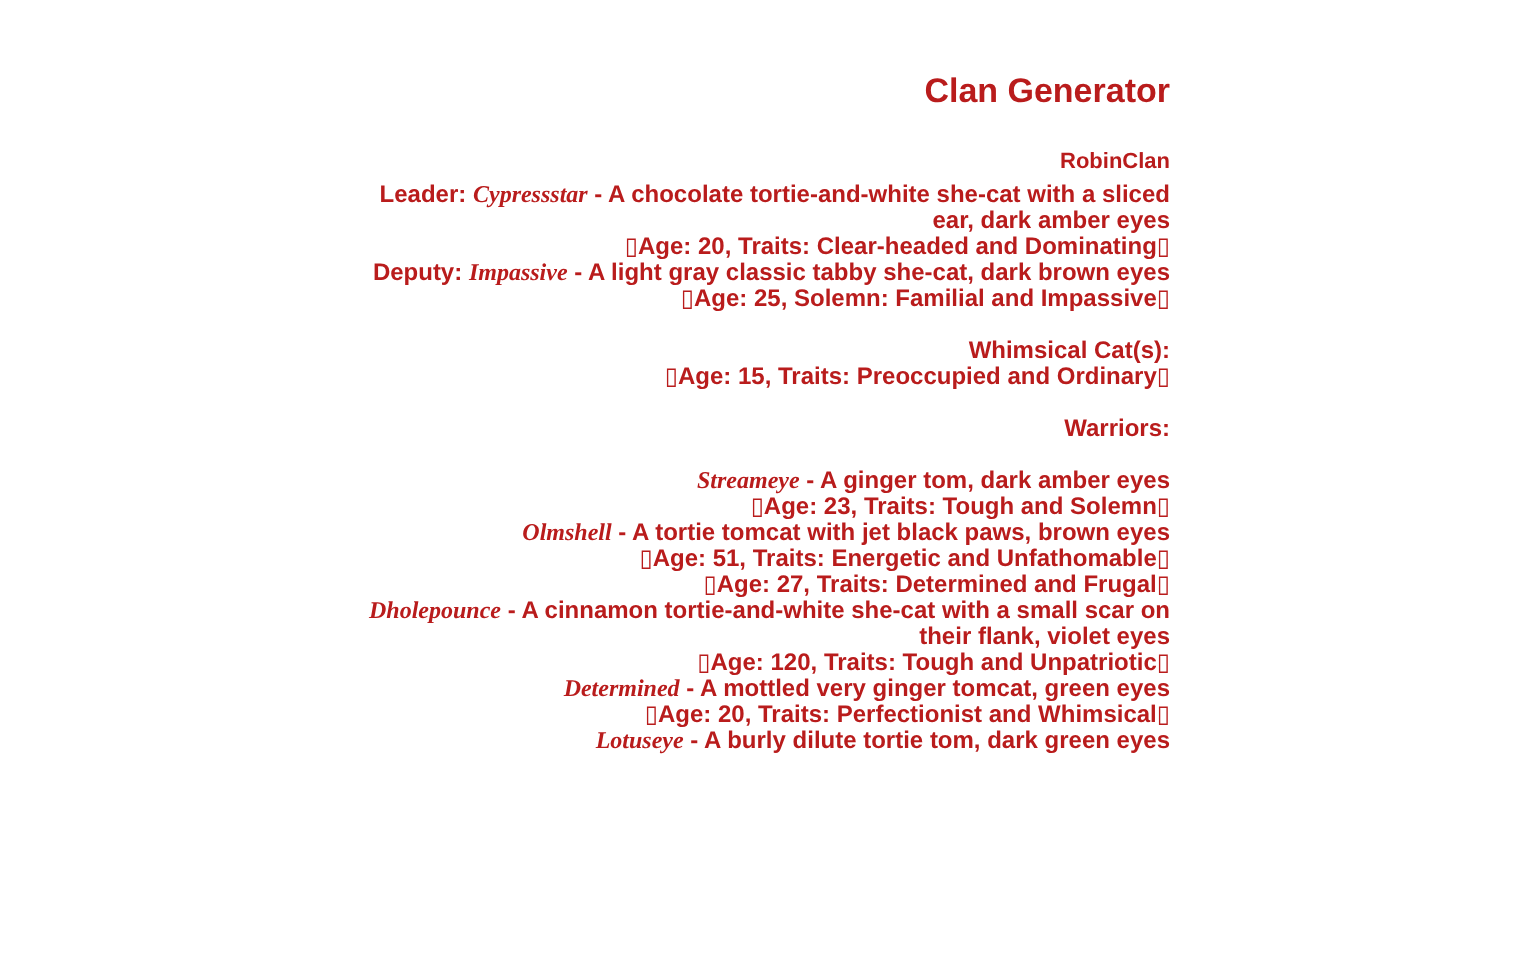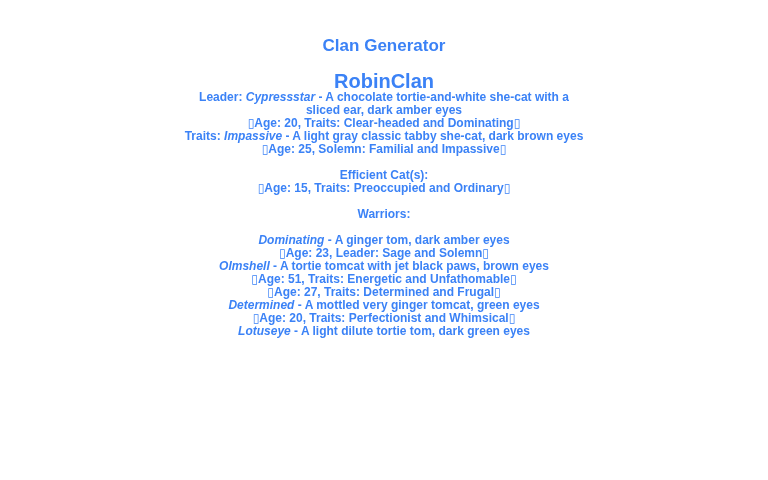--- a/index.html
+++ b/index.html
@@ -8,91 +8,95 @@
     width: 768px;
     height: 480px;
     overflow: hidden;
     background: #ffffff;
   }
   .page {
     width: 402px;
     margin: 0 auto;
     font-family: "Liberation Sans", "DejaVu Sans", sans-serif;
     font-weight: 700;
-    color: #3b82f6;
-    text-align: center;
+    color: #b91c1c;
+    text-align: right;
   }
   .page-title {
     font-size: 17px;
     line-height: 20px;
     margin: 36px 0 0 0;
   }
   .clan-name {
-    font-size: 20px;
+    font-size: 11px;
     line-height: 20px;
     margin: 15px 0 0 0;
   }
   .block {
     font-size: 12px;
     line-height: 13px;
     margin: 13px 0 0 0;
   }
   .entry { margin: 0; }
-  .cat-name { font-style: italic; font-weight: 700; }
+  .cat-name { font-style: italic; font-weight: 700; font-family: Liberation Serif, serif; }
   .desc-line, .stats-line { margin: 0; }
 </style>
 </head>
 <body>
 
 <div class="page">
 
   <h1 class="page-title">Clan Generator</h1>
 
   <h2 class="clan-name">RobinClan</h2>
 
   <div class="block entry">
     <div class="desc-line"><span>Leader: </span><span class="cat-name">Cypressstar</span><span> - A chocolate tortie-and-white she-cat with a sliced ear, dark amber eyes</span></div>
     <div class="stats-line">▯Age: 20, Traits: Clear-headed and Dominating▯</div>
   </div>
 
   <div class="block entry">
-    <div class="desc-line"><span>Traits: </span><span class="cat-name">Impassive</span><span> - A light gray classic tabby she-cat, dark brown eyes</span></div>
+    <div class="desc-line"><span>Deputy: </span><span class="cat-name">Impassive</span><span> - A light gray classic tabby she-cat, dark brown eyes</span></div>
     <div class="stats-line">▯Age: 25, Solemn: Familial and Impassive▯</div>
   </div>
 
-  <div class="block">Efficient Cat(s):</div>
+  <div class="block">Whimsical Cat(s):</div>
 
   <div class="block entry">
     <div class="stats-line">▯Age: 15, Traits: Preoccupied and Ordinary▯</div>
   </div>
 
   <div class="block">Warriors:</div>
 
   <div class="block">
 
     <div class="entry">
-      <div class="desc-line"><span class="cat-name">Dominating</span><span> - A ginger tom, dark amber eyes</span></div>
-      <div class="stats-line">▯Age: 23, Leader: Sage and Solemn▯</div>
+      <div class="desc-line"><span class="cat-name">Streameye</span><span> - A ginger tom, dark amber eyes</span></div>
+      <div class="stats-line">▯Age: 23, Traits: Tough and Solemn▯</div>
     </div>
 
     <div class="entry">
       <div class="desc-line"><span class="cat-name">Olmshell</span><span> - A tortie tomcat with jet black paws, brown eyes</span></div>
       <div class="stats-line">▯Age: 51, Traits: Energetic and Unfathomable▯</div>
     </div>
 
     <div class="entry">
       <div class="stats-line">▯Age: 27, Traits: Determined and Frugal▯</div>
     </div>
 
+    <div class="entry">
+      <div class="desc-line"><span class="cat-name">Dholepounce</span><span> - A cinnamon tortie-and-white she-cat with a small scar on their flank, violet eyes</span></div>
+      <div class="stats-line">▯Age: 120, Traits: Tough and Unpatriotic▯</div>
+    </div>
 
     <div class="entry">
       <div class="desc-line"><span class="cat-name">Determined</span><span> - A mottled very ginger tomcat, green eyes</span></div>
       <div class="stats-line">▯Age: 20, Traits: Perfectionist and Whimsical▯</div>
     </div>
 
 
     <div class="entry">
-      <div class="desc-line"><span class="cat-name">Lotuseye</span><span> - A light dilute tortie tom, dark green eyes</span></div>
+      <div class="desc-line"><span class="cat-name">Lotuseye</span><span> - A burly dilute tortie tom, dark green eyes</span></div>
     </div>
 
   </div>
 
 </div>
 
 </body></html>

